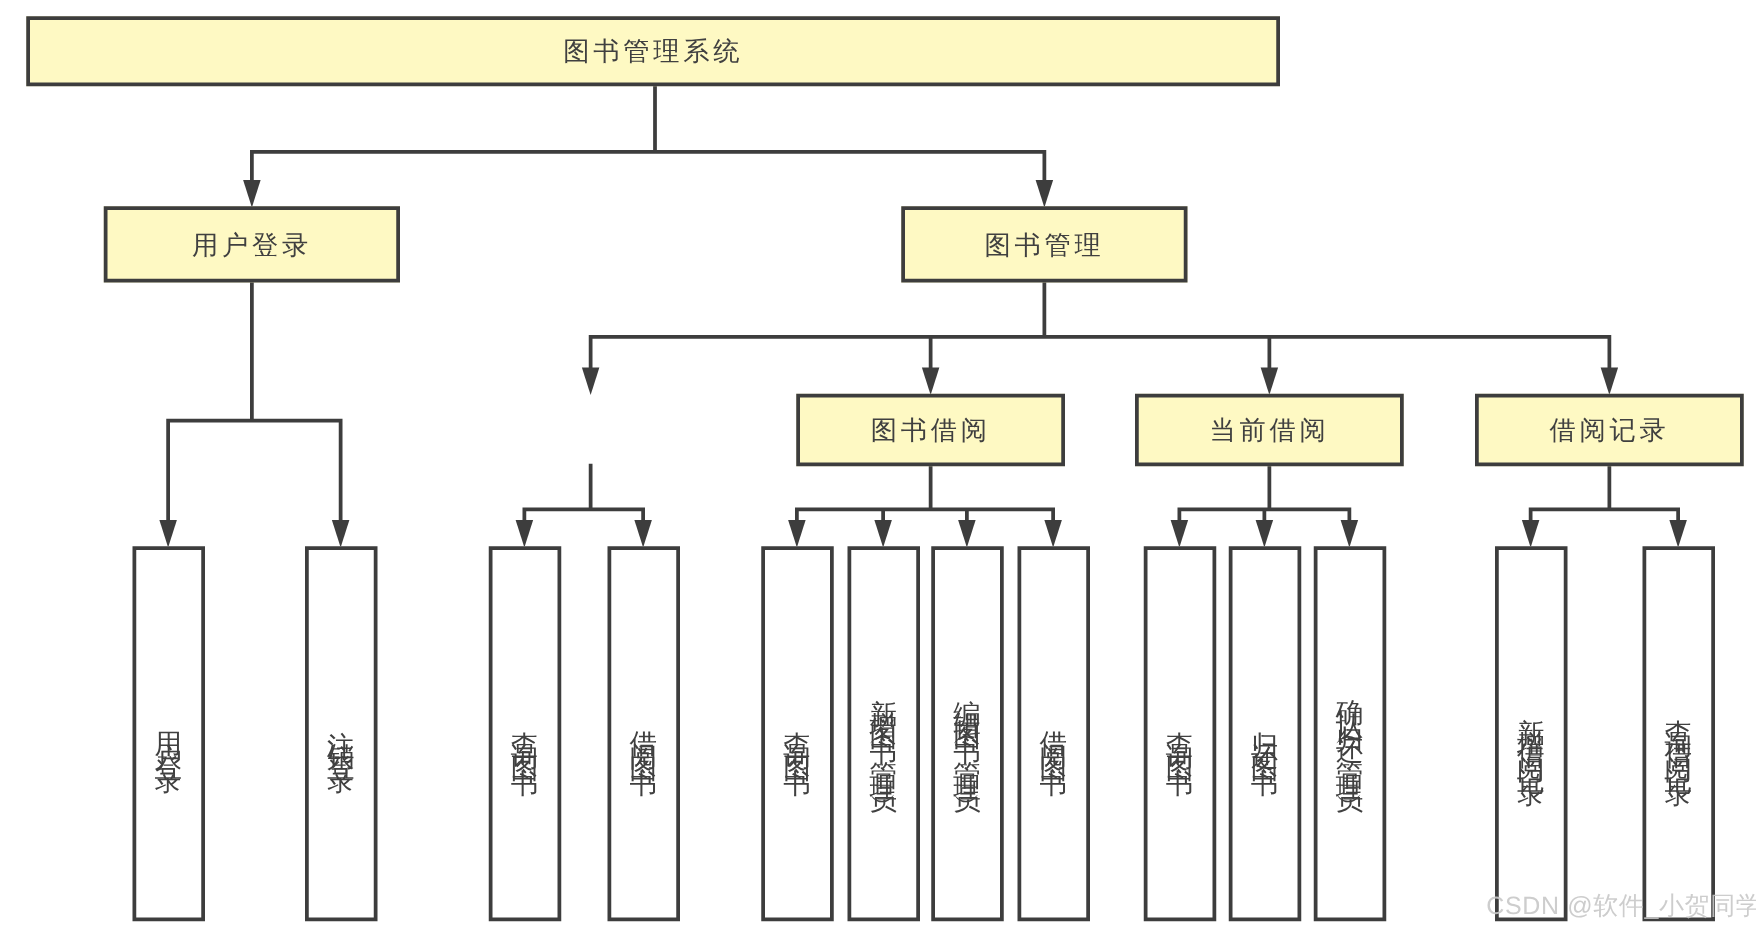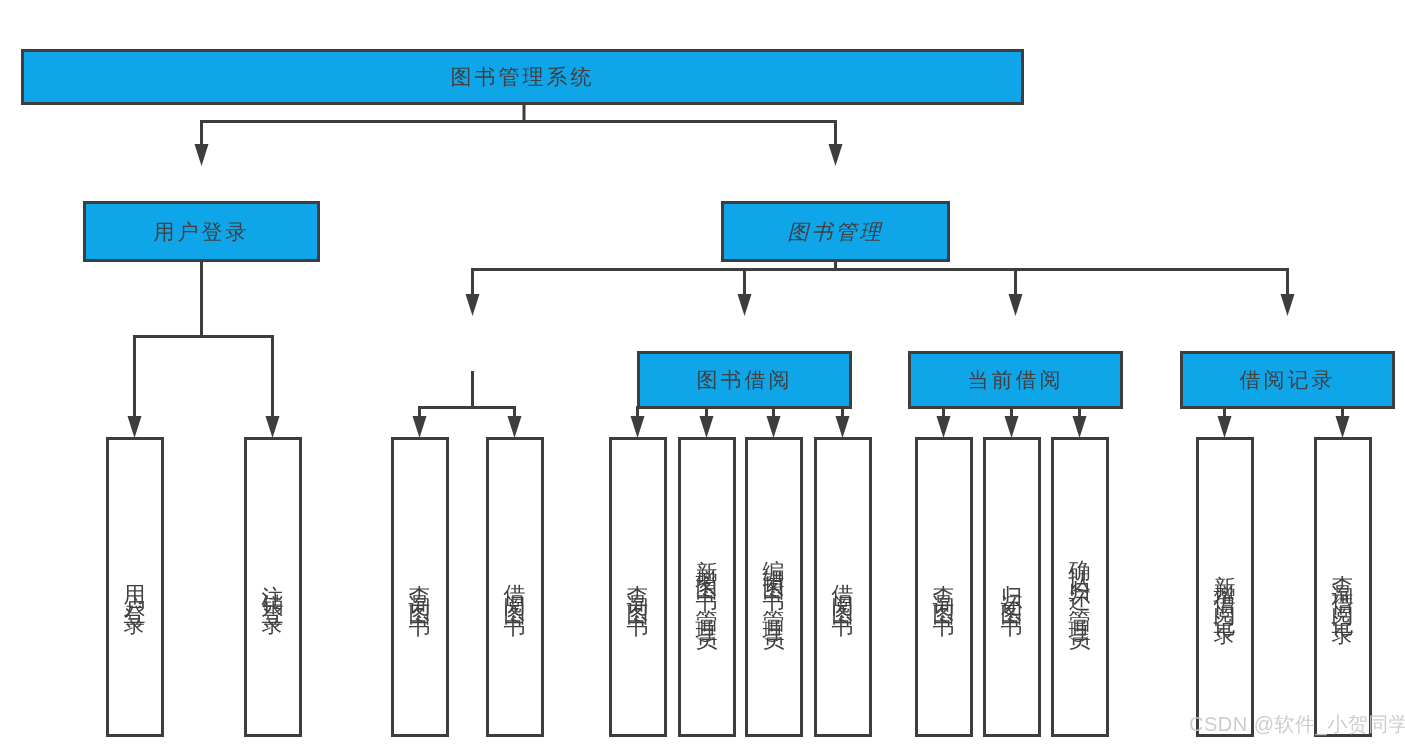--- a/index.html
+++ b/index.html
@@ -14,25 +14,24 @@
     background:var(--background);
     font-family:"Liberation Sans","DejaVu Sans",sans-serif;
     position:relative;overflow:hidden;
   }
   #canvas{position:absolute;left:0;top:0;width:1405px;height:747px;}
   #wires{position:absolute;left:0;top:0;}
   #wires path.stroke{stroke:var(--line);stroke-width:3;fill:none;stroke-linecap:butt;}
   #wires path.ah{fill:var(--line);stroke:none;}
   .hbox{
     position:absolute;box-sizing:border-box;
-    border:3px solid var(--line);background:#0ea5e9;
+    border:3px solid var(--line);background:#fef9c3;
     display:flex;align-items:center;justify-content:center;
     font-size:21px;letter-spacing:3px;color:var(--text);
     white-space:nowrap;
-    margin-top:36px;
   }
   .leaf{
     position:absolute;box-sizing:border-box;
     border:3px solid var(--line);background:#fff;
     display:flex;align-items:center;justify-content:center;
     top:437px;width:58px;height:300px;
   }
   .vtext{
     writing-mode:vertical-rl;text-orientation:mixed;
     font-size:22px;letter-spacing:10px;line-height:1;
@@ -86,21 +85,21 @@
     <path class="ah" d="M1335.5 416 H1349.5 L1342.5 438 Z"></path>
   </svg>
 
   <div class="hbox" style="left:21px;top:13px;width:1003px;height:56px;">
     <span>图书管理系统</span>
   </div>
 
   <div class="hbox" style="left:83px;top:165px;width:237px;height:61px;">
     <span>用户登录</span>
   </div>
-  <div class="hbox" style="left:721px;top:165px;width:229px;height:61px;font-style:italic;">
+  <div class="hbox" style="left:721px;top:165px;width:229px;height:61px;">
     <span>图书管理</span>
   </div>
 
   <div class="hbox" style="left:637px;top:315px;width:215px;height:58px;">
     <span>图书借阅</span>
   </div>
   <div class="hbox" style="left:1180px;top:315px;width:215px;height:58px;">
     <span>借阅记录</span>
   </div>
   <div class="hbox" style="left:908px;top:315px;width:215px;height:58px;">

